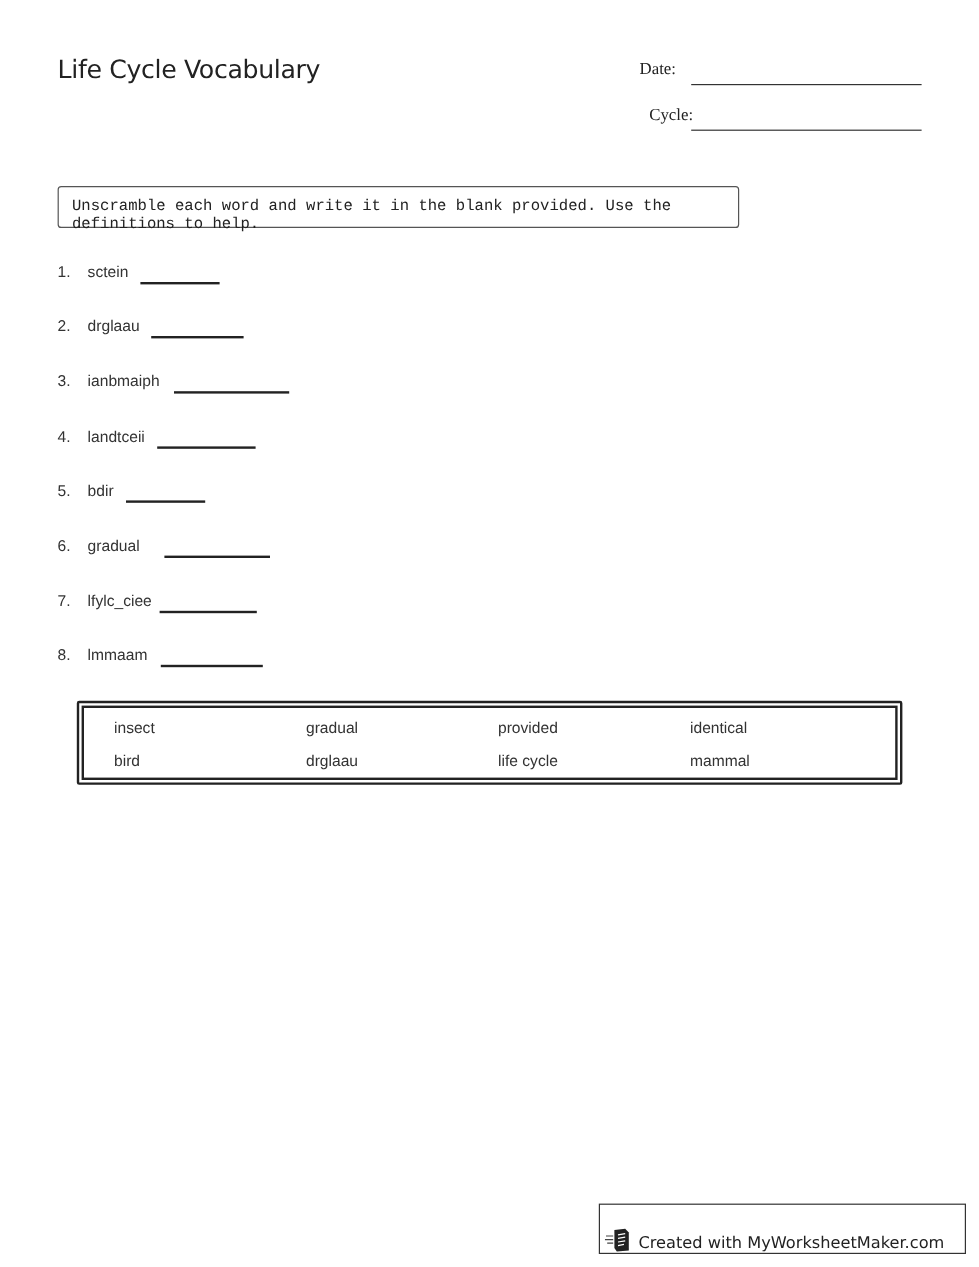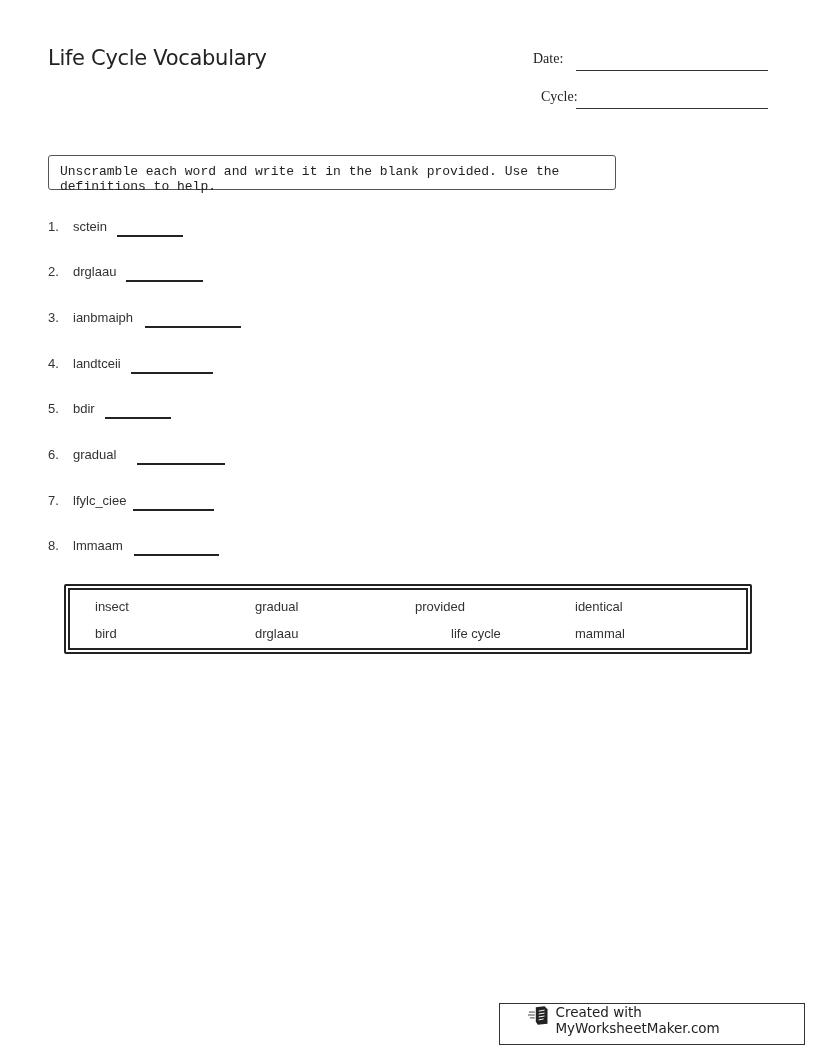--- a/index.html
+++ b/index.html
@@ -8,21 +8,21 @@
     .field-label { position: absolute; font-family: "Liberation Serif", serif; font-size: 14px; color: #222; }
     .field-line { position: absolute; height: 0; border-bottom: 1px solid #333; }
     .instructions { position: absolute; left: 48px; top: 155px; width: 568px; height: 35px; box-sizing: border-box; border: 1px solid #555; border-radius: 3px; font-size: 13px; padding: 8px 0 0 11px; color: #222; font-family: Liberation Mono, monospace; }
     .item { position: absolute; left: 48px; height: 22px; font-size: 13px; font-family: "Liberation Sans", sans-serif; color: #333; }
     .item .num { position: absolute; left: 0; top: 0; }
     .item .word { position: absolute; left: 25px; top: 0; white-space: nowrap; }
     .item .blank { position: absolute; top: 16px; height: 0; border-bottom: 2px solid #222; }
     .wordbank { position: absolute; left: 64px; top: 584px; width: 688px; height: 70px; box-sizing: border-box; border: 2px solid #222; border-radius: 2px; padding: 2px; }
     .wordbank-inner { width: 100%; height: 100%; box-sizing: border-box; border: 2px solid #222; position: relative; }
     .wb-word { position: absolute; font-size: 13px; font-family: Liberation Sans, sans-serif; color: #333; }
-    .badge { position: absolute; left: 499px; top: 1003px; width: 306px; height: 42px; box-sizing: border-box; border: 1px solid #333; display: flex; align-items: flex-start; padding-left: 28px; font-family: "DejaVu Sans", sans-serif; font-size: 13.5px; color: #222; }
+    .badge { position: absolute; left: 499px; top: 1003px; width: 306px; height: 42px; box-sizing: border-box; border: 1px solid #333; display: flex; align-items: flex-end; padding-left: 4px; font-family: "DejaVu Sans", sans-serif; font-size: 13.5px; color: #222; }
     .badge svg { margin-right: 6px; }
   </style>
 </head>
 <body>
 
 <div class="title">Life Cycle Vocabulary</div>
 
 <div class="field-label" style="left:533px; top:51px;">Date:</div>
 <div class="field-line" style="left:576px; top:70px; width:192px;"></div>
 
@@ -75,21 +75,21 @@
 </div>
 
 <div class="wordbank">
   <div class="wordbank-inner">
     <span class="wb-word" style="left:25px; top:9px;">insect</span>
     <span class="wb-word" style="left:185px; top:9px;">gradual</span>
     <span class="wb-word" style="left:345px; top:9px;">provided</span>
     <span class="wb-word" style="left:505px; top:9px;">identical</span>
     <span class="wb-word" style="left:25px; top:36px;">bird</span>
     <span class="wb-word" style="left:185px; top:36px;">drglaau</span>
-    <span class="wb-word" style="left:345px; top:36px;margin-left:36px;">life cycle</span>
+    <span class="wb-word" style="left:345px; top:36px;">life cycle</span>
     <span class="wb-word" style="left:505px; top:36px;text-align:right;">mammal</span>
   </div>
 </div>
 
 <div class="badge">
   <svg width="22" height="22" viewBox="0 0 22 22">
     <line x1="1" y1="8" x2="7" y2="8" stroke="#444" stroke-width="1"></line>
     <line x1="0" y1="11" x2="7" y2="11" stroke="#444" stroke-width="1"></line>
     <line x1="2" y1="14" x2="7" y2="14" stroke="#444" stroke-width="1"></line>
     <path d="M8 3 L17 2 L20 5 L20 20 L10 21 L8 18 Z" fill="#222"></path>

